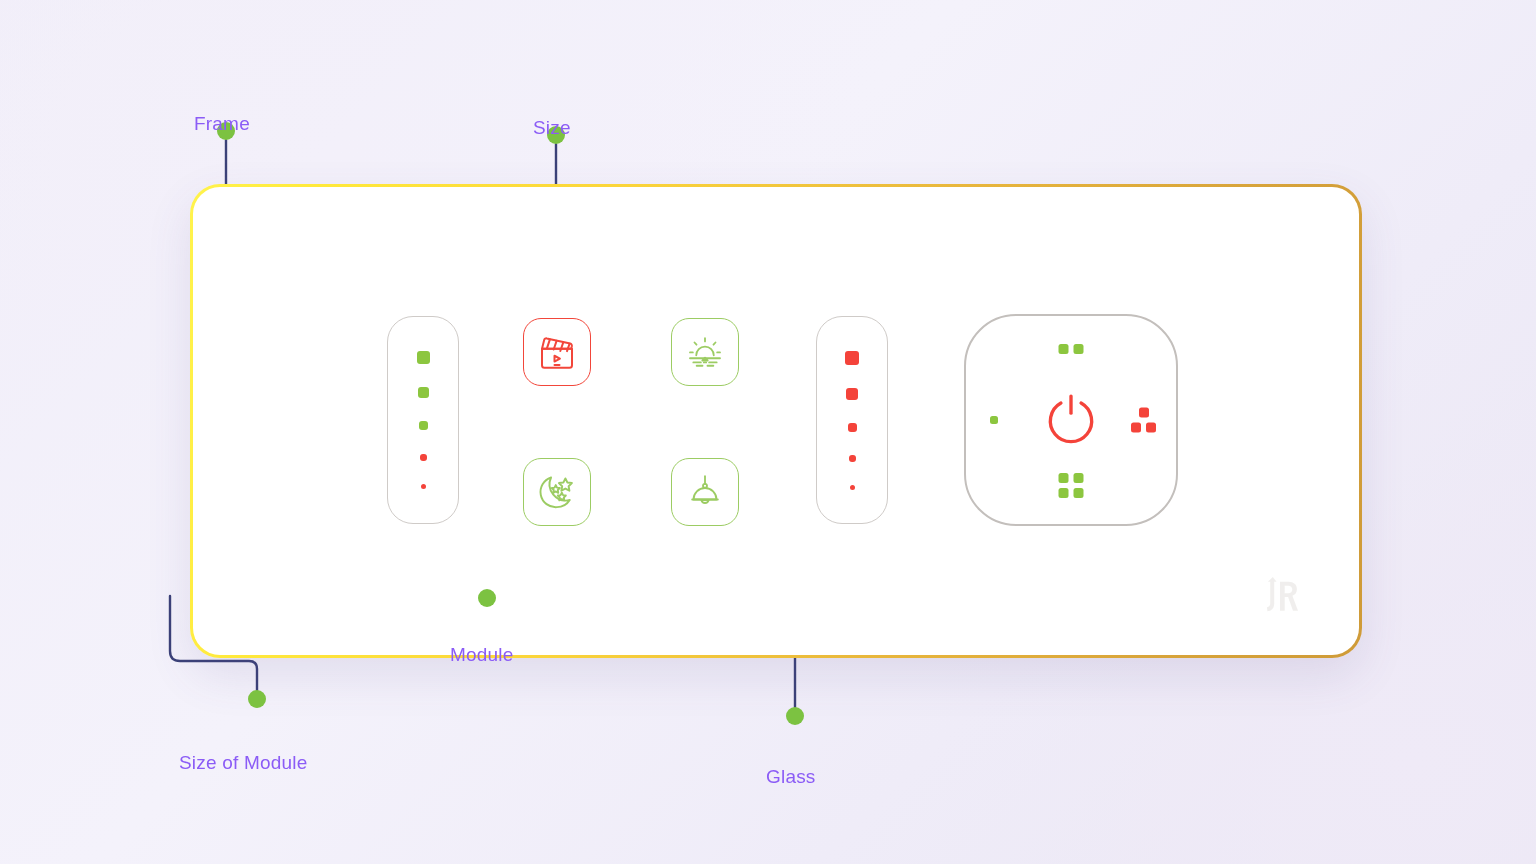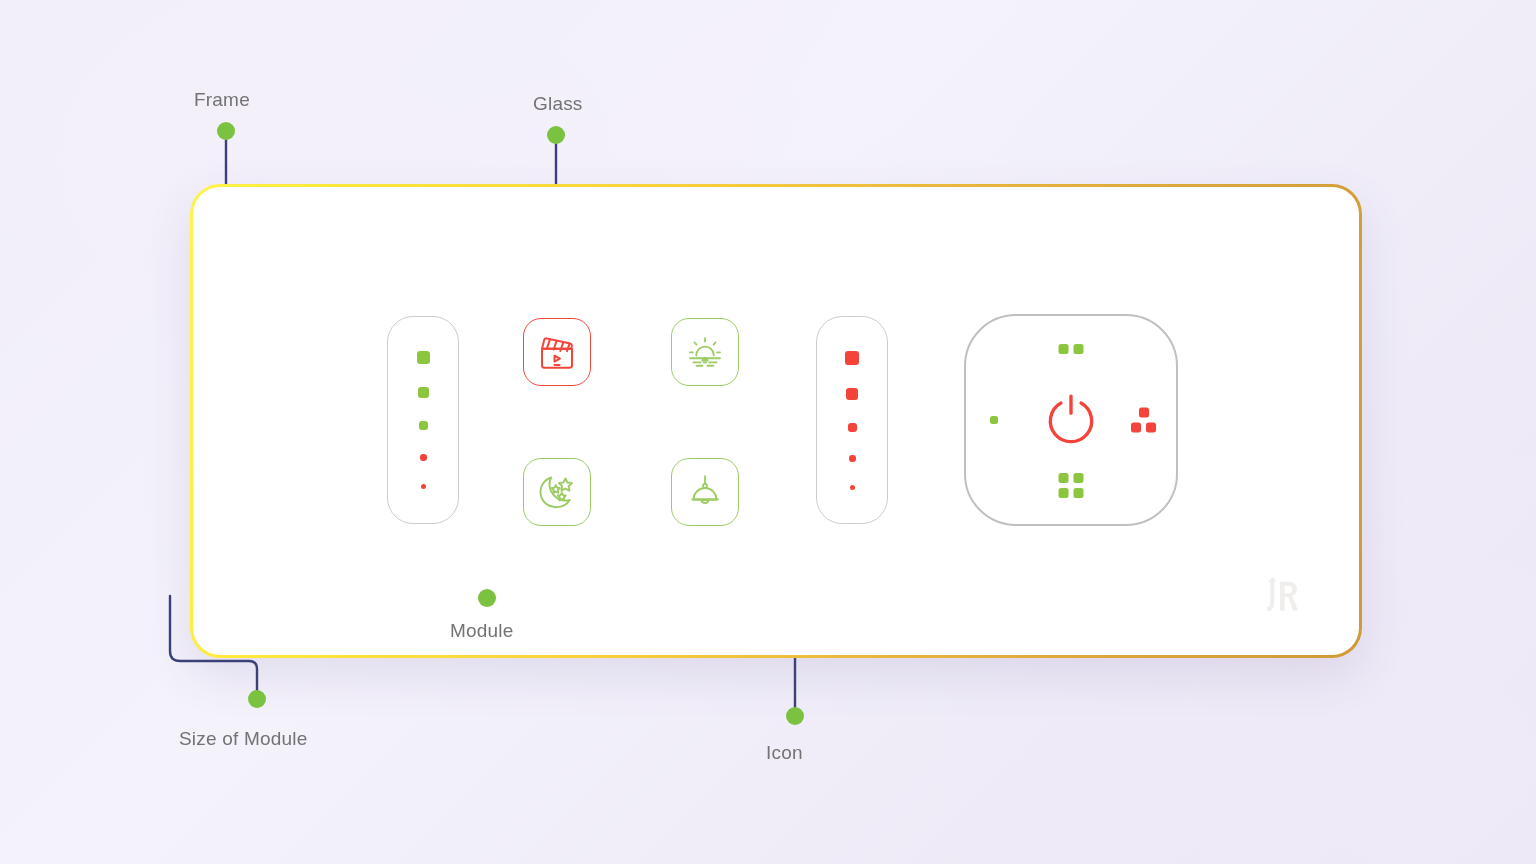--- a/index.html
+++ b/index.html
@@ -14,24 +14,25 @@
   }
 
   #stage { position:absolute; inset:0; }
 
   
   .connectors { position:absolute; inset:0; width:1536px; height:864px; pointer-events:none; }
 
   
   .label {
     position:absolute;
-    color:#737373;
+    color:#8b5cf6;
     font-size:19px;
     letter-spacing:.2px;
     white-space:nowrap;
+    margin-top:24px;
   }
   .lbl-frame   { left:194px; top:89px; }
   .lbl-icon    { left:533px; top:93px; }
   .lbl-variant { left:450px; top:620px; }
   .lbl-size    { left:179px; top:728px; }
   .lbl-glass   { left:766px; top:742px; }
 
   
   .dot {
     position:absolute;
@@ -257,18 +258,18 @@
     </div>
   </div>
 
   <span class="dot dot-frame"></span>
   <span class="dot dot-icon"></span>
   <span class="dot dot-variant"></span>
   <span class="dot dot-size"></span>
   <span class="dot dot-glass"></span>
 
   <div class="label lbl-frame">Frame</div>
-  <div class="label lbl-icon">Glass</div>
+  <div class="label lbl-icon">Size</div>
   <div class="label lbl-variant">Module</div>
   <div class="label lbl-size">Size of Module</div>
-  <div class="label lbl-glass">Icon</div>
+  <div class="label lbl-glass">Glass</div>
 
 </div>
 
 </body></html>

